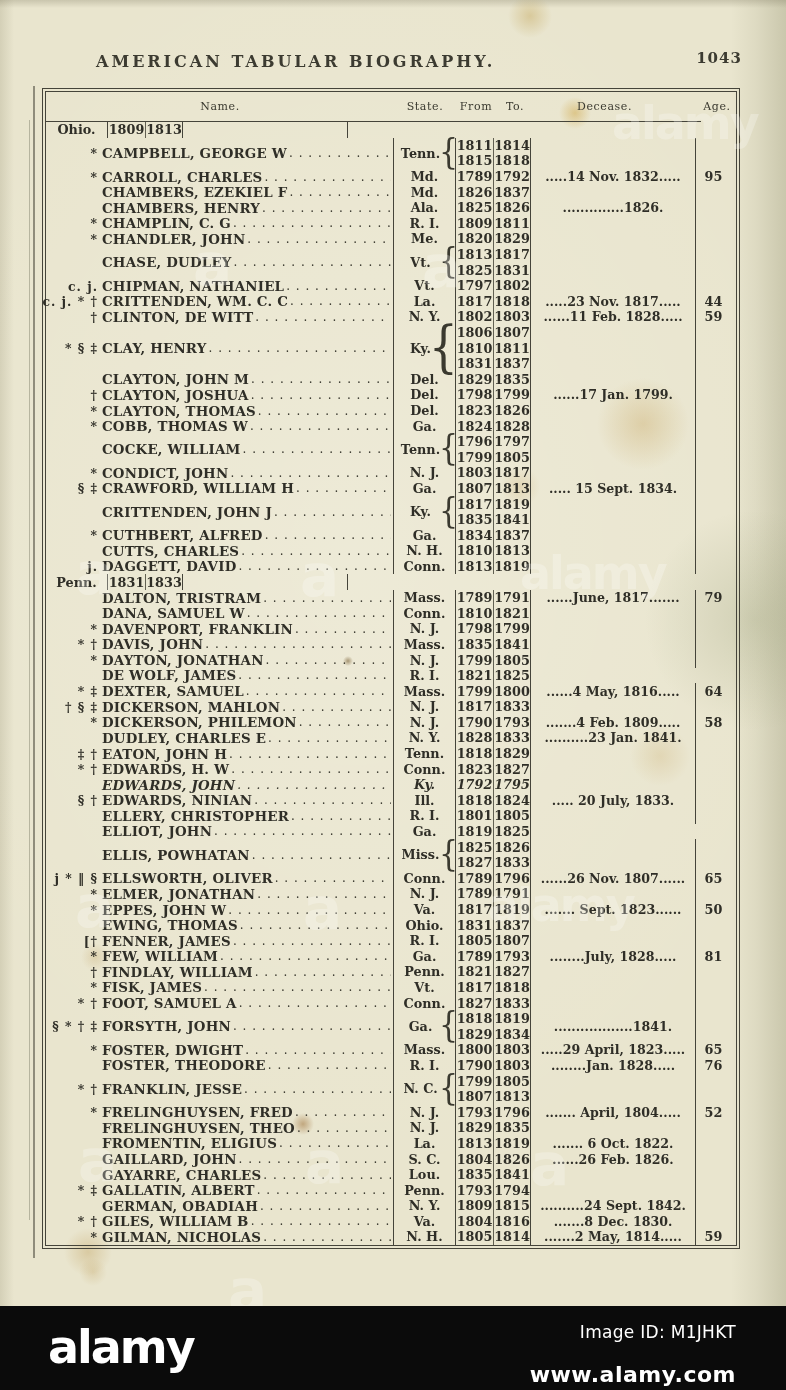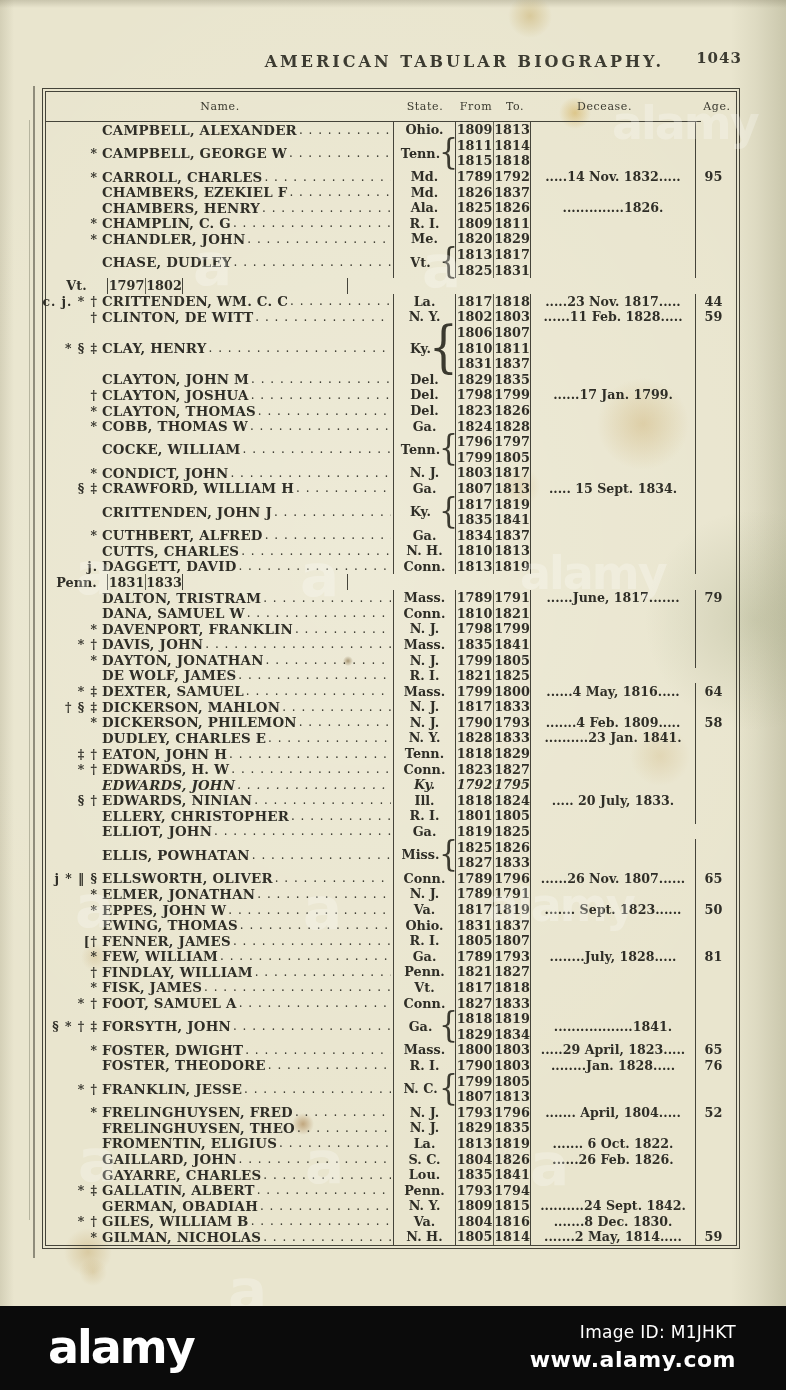--- a/index.html
+++ b/index.html
@@ -37,21 +37,21 @@
       radial-gradient(circle at 88px 1252px, rgba(180,140,60,.30), rgba(180,140,60,0) 24px),
       radial-gradient(circle at 93px 1272px, rgba(180,140,60,.22), rgba(180,140,60,0) 14px),
       radial-gradient(circle at 755px 620px, rgba(120,130,85,.22), rgba(120,130,85,0) 110px);
   }
   .spine-line{position:absolute; left:33px; top:86px; width:2px; height:1172px;
     background:rgba(70,68,55,.55); z-index:3;}
   .spine-line2{position:absolute; left:29px; top:120px; width:1px; height:1100px;
     background:rgba(90,88,70,.35); z-index:3;}
 
   
-  .page-header{position:absolute; top:52px; left:104px; width:560px; text-align:right; z-index:4;
+  .page-header{position:absolute; top:52px; left:96px; width:560px; text-align:left; z-index:4;
     font-size:16px; letter-spacing:3px; color:#3c3b31; font-weight:bold;}
   .page-number{position:absolute; top:49px; left:696px; width:46px; text-align:center; z-index:4;
     font-size:15px; letter-spacing:1px; color:#3c3b31; font-weight:bold;}
 
   
   .tbl-outer{position:absolute; left:42px; top:88px; width:698px; z-index:4;
     border:1.6px solid var(--rule); padding:2px; background:transparent;}
   .tbl-inner{border:1px solid var(--rule);}
   .thead{position:relative; height:30px; font-size:11px; letter-spacing:.6px; color:#3b3a30;}
   .thead::after{content:""; position:absolute; left:0; bottom:0; height:1.4px; width:655px;
@@ -100,21 +100,21 @@
   .wm-alamy{font-size:46px; letter-spacing:-2px;}
 
   
   .footer-bar{position:absolute; left:0; top:1306px; width:786px; height:84px;
     background:var(--bar-bg); z-index:10; color:var(--bar-text);
     font-family:"DejaVu Sans","Liberation Sans",sans-serif;}
   .brand{position:absolute; left:48px; top:14px; font-size:46px; font-weight:bold;
     letter-spacing:-2px;}
   .bar-right{position:absolute; right:50px; top:16px; text-align:right;}
   .image-id{font-size:17px; letter-spacing:.3px;}
-  .bar-url{font-size:22px; font-weight:bold; margin-top:5px; letter-spacing:.5px;text-align:center;}
+  .bar-url{font-size:22px; font-weight:bold; margin-top:20px; letter-spacing:.5px;text-align:center;}
 </style>
 </head>
 <body>
 
 <div class="paper-shading"></div>
 <div class="stains"></div>
 <div class="spine-line"></div>
 <div class="spine-line2"></div>
 
 <div class="page-header">AMERICAN TABULAR BIOGRAPHY.</div>
@@ -125,27 +125,20 @@
     <div class="thead">
       <span class="th th-name">Name.</span>
       <span class="th th-state">State.</span>
       <span class="th th-from">From</span>
       <span class="th th-to">To.</span>
       <span class="th th-decease">Decease.</span>
       <span class="th th-age">Age.</span>
     </div>
     <div>
         <div class="row" style="height: 15.6px;">
-          <div class="c-name">
-            <div class="pfx">
-              <span></span>
-            </div>
-            <span class="nm">CAMPBELL, ALEXANDER</span>
-            <span class="leader"></span>
-          </div>
           <div class="c-state">
             <span>Ohio.</span>
           </div>
           <div class="c-dates">
             <div class="dl">
               <span class="df">1809</span>
               <span class="dt">1813</span>
             </div>
           </div>
           <div class="c-decease"></div>
@@ -295,20 +288,27 @@
             </div>
             <div class="dl">
               <span class="df">1825</span>
               <span class="dt">1831</span>
             </div>
           </div>
           <div class="c-decease"></div>
           <div class="c-age"></div>
         </div>
         <div class="row" style="height: 15.6px;">
+          <div class="c-name">
+            <div class="pfx">
+              <span>c. j.</span>
+            </div>
+            <span class="nm">CHIPMAN, NATHANIEL</span>
+            <span class="leader"></span>
+          </div>
           <div class="c-state">
             <span>Vt.</span>
           </div>
           <div class="c-dates">
             <div class="dl">
               <span class="df">1797</span>
               <span class="dt">1802</span>
             </div>
           </div>
           <div class="c-decease"></div>

